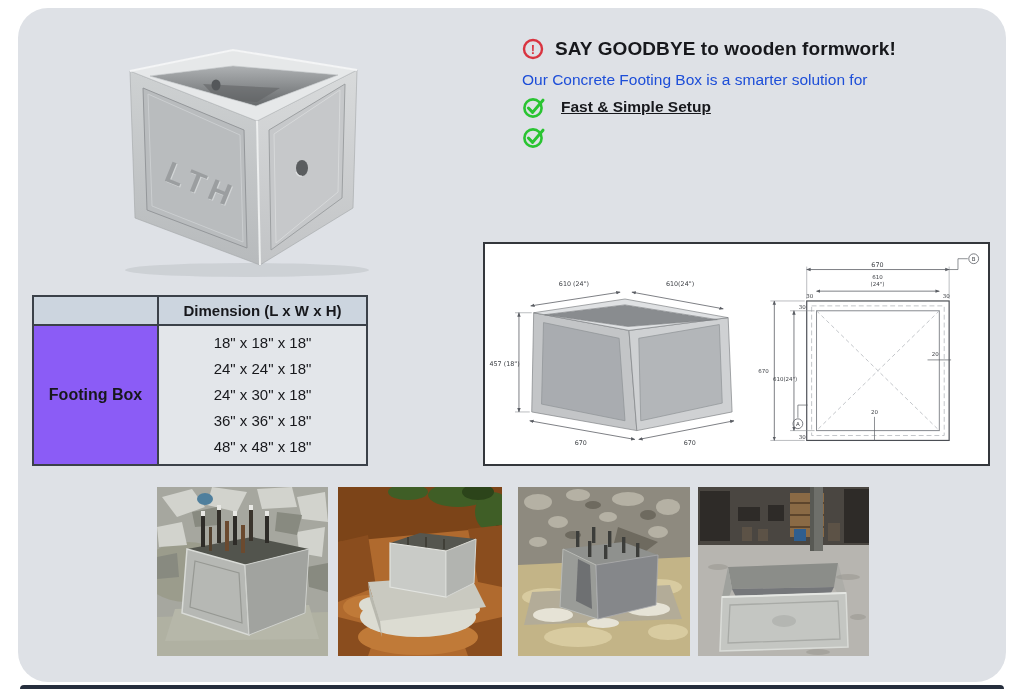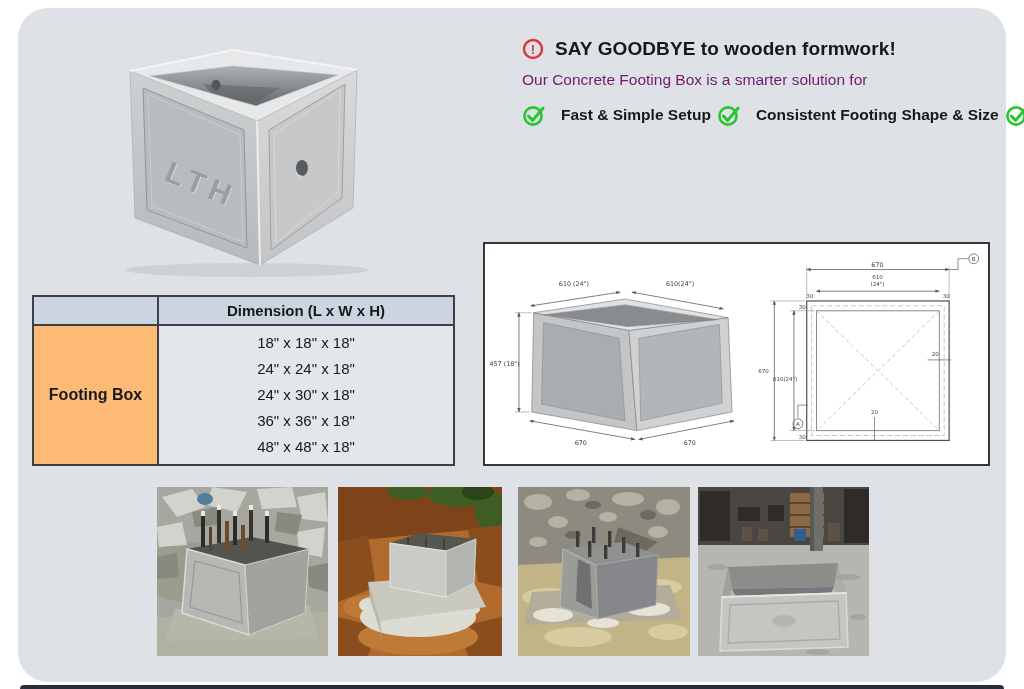--- a/index.html
+++ b/index.html
@@ -20,36 +20,36 @@
 
   
   .hero{position:absolute;left:95px;top:20px;width:310px;height:258px;}
   .hero svg{width:100%;height:100%;display:block;}
 
   
   .promo{position:absolute;left:522px;top:38px;width:478px;}
   .promo-head{display:flex;align-items:center;gap:11px;}
   .promo-head .alert{flex:0 0 auto;width:22px;height:22px;}
   .promo-title{font-size:19px;font-weight:bold;letter-spacing:.1px;white-space:nowrap;}
-  .promo-desc{margin-top:9px;font-size:15.5px;line-height:21px;color:#701a75;}
+  .promo-desc{margin-top:9px;font-size:15.5px;line-height:21px;color:#1d4ed8;}
   .promo-desc div{white-space:nowrap;}
-  .checklist{margin-top:13px;display:flex;flex-direction:row;gap:6px;}
+  .checklist{margin-top:5px;display:flex;flex-direction:column;gap:6px;text-decoration:underline;}
   .check-item{display:flex;align-items:center;gap:15px;}
   .check-item .chk{flex:0 0 auto;width:24px;height:24px;}
   .check-item .txt{font-size:15.5px;font-weight:bold;white-space:nowrap;}
 
   
   table.dims{
-    position:absolute;left:32px;top:295px;width:423px;
+    position:absolute;left:32px;top:295px;width:336px;
     border-collapse:collapse;table-layout:fixed;
   }
   table.dims th,table.dims td{border:2px solid #3b4149;padding:0;}
   table.dims .c1{width:123px;}
   table.dims th{height:27px;background:#ccd5df;font-size:15px;font-weight:bold;text-align:center;}
-  td.rowlabel{background:#fdba74;font-size:16px;font-weight:bold;text-align:center;}
+  td.rowlabel{background:#8b5cf6;font-size:16px;font-weight:bold;text-align:center;}
   td.sizes{background:#e3e6ea;height:138px;text-align:center;vertical-align:middle;}
   td.sizes div{font-size:15px;line-height:26px;}
 
   
   .drawing{
     position:absolute;left:483px;top:242px;width:507px;height:224px;
     background:#ffffff;border:2px solid #34373c;box-sizing:border-box;
   }
   .drawing svg{width:100%;height:100%;display:block;}
   .dwg-txt{font-family:"DejaVu Sans",sans-serif;font-size:6.5px;fill:#3f4247;}
@@ -129,27 +129,20 @@
         <circle cx="11" cy="13" r="8.6" fill="none" stroke="#29c431" stroke-width="2.6"></circle>
         <path d="M6.4,13 l4.2,4.4 L21,5.2" fill="none" stroke="#29c431" stroke-width="3" stroke-linecap="round" stroke-linejoin="round"></path>
       </svg>
       <span class="txt">Fast &amp; Simple Setup</span>
     </div>
     <div class="check-item">
       <svg class="chk" viewBox="0 0 24 24">
         <circle cx="11" cy="13" r="8.6" fill="none" stroke="#29c431" stroke-width="2.6"></circle>
         <path d="M6.4,13 l4.2,4.4 L21,5.2" fill="none" stroke="#29c431" stroke-width="3" stroke-linecap="round" stroke-linejoin="round"></path>
       </svg>
-      <span class="txt">Consistent Footing Shape &amp; Size</span>
-    </div>
-    <div class="check-item">
-      <svg class="chk" viewBox="0 0 24 24">
-        <circle cx="11" cy="13" r="8.6" fill="none" stroke="#29c431" stroke-width="2.6"></circle>
-        <path d="M6.4,13 l4.2,4.4 L21,5.2" fill="none" stroke="#29c431" stroke-width="3" stroke-linecap="round" stroke-linejoin="round"></path>
-      </svg>
     </div>
   </div>
 </div>
 
 <table class="dims">
   <tbody>
       <tr>
     <th class="c1"></th>
     <th>Dimension (L x W x H)</th>
   </tr>

